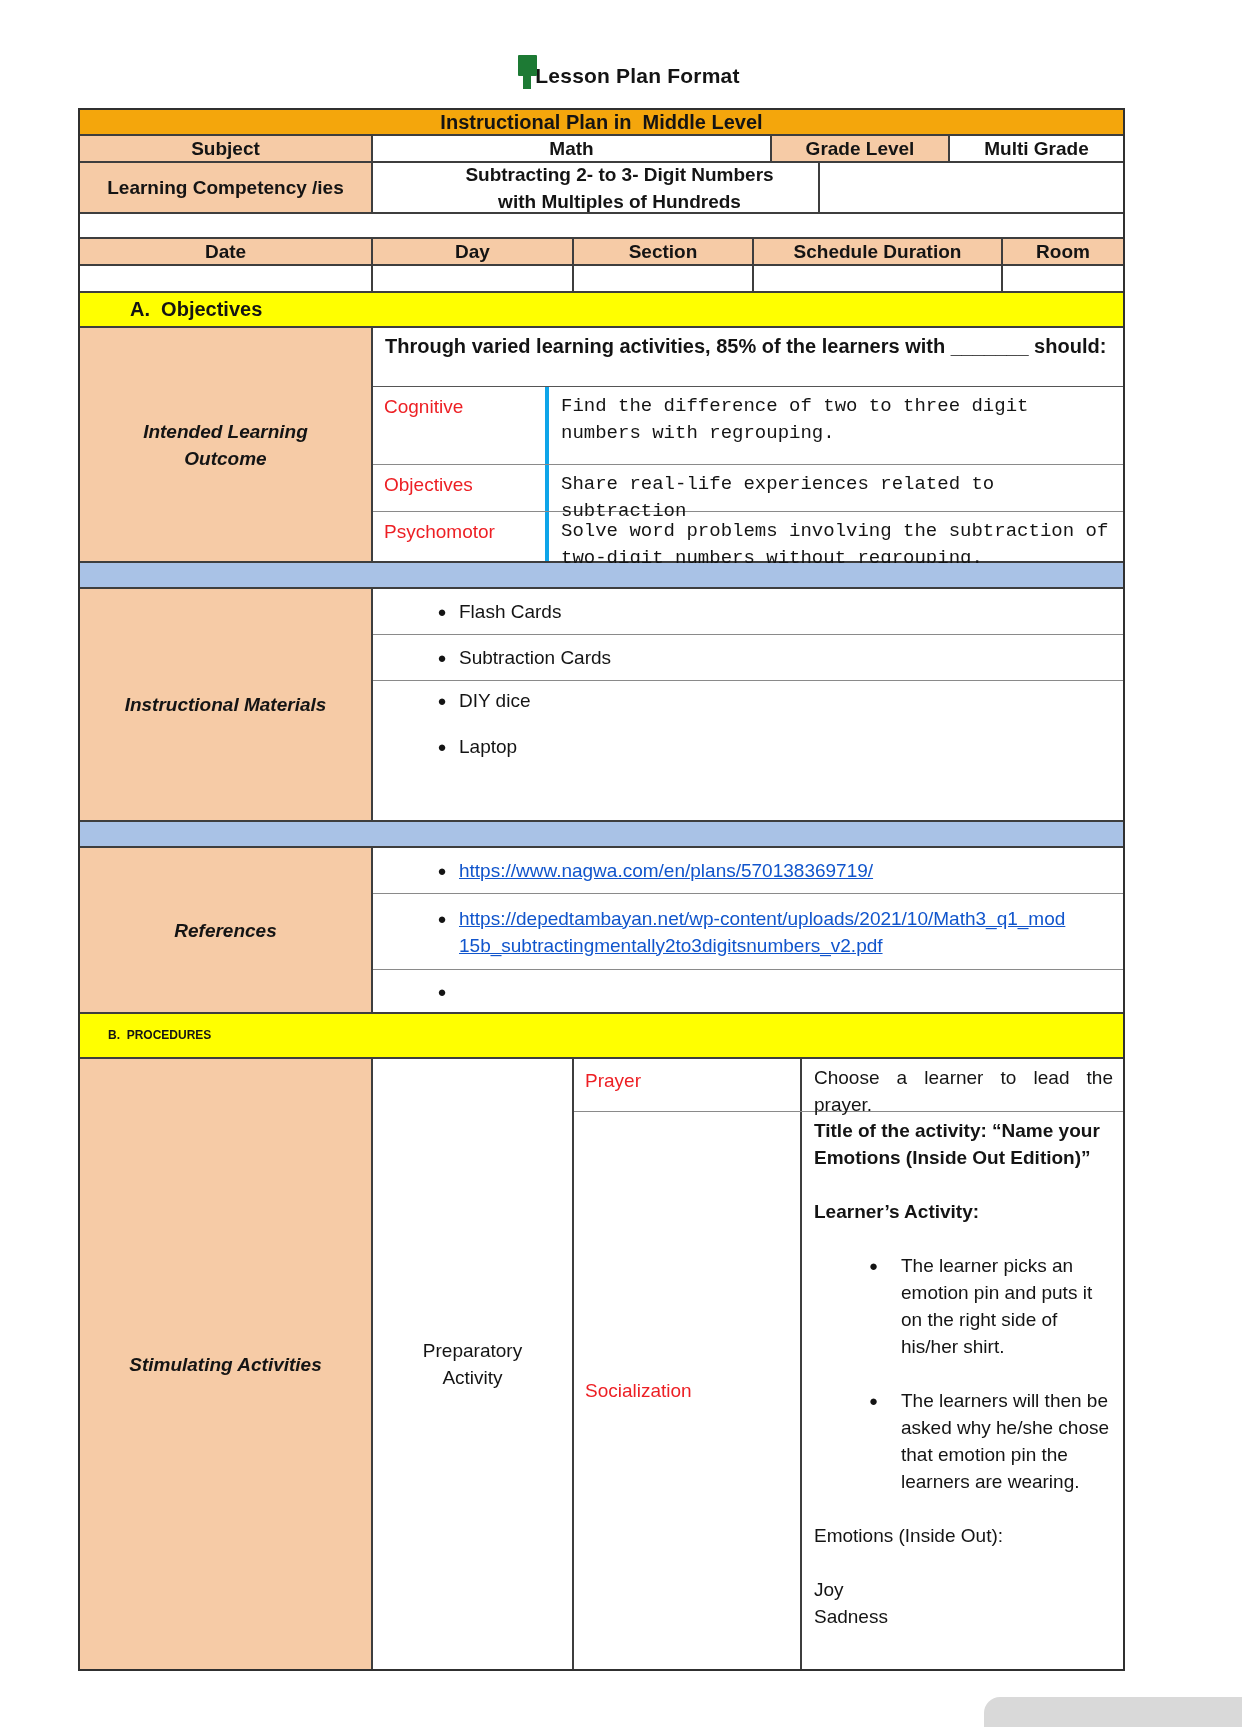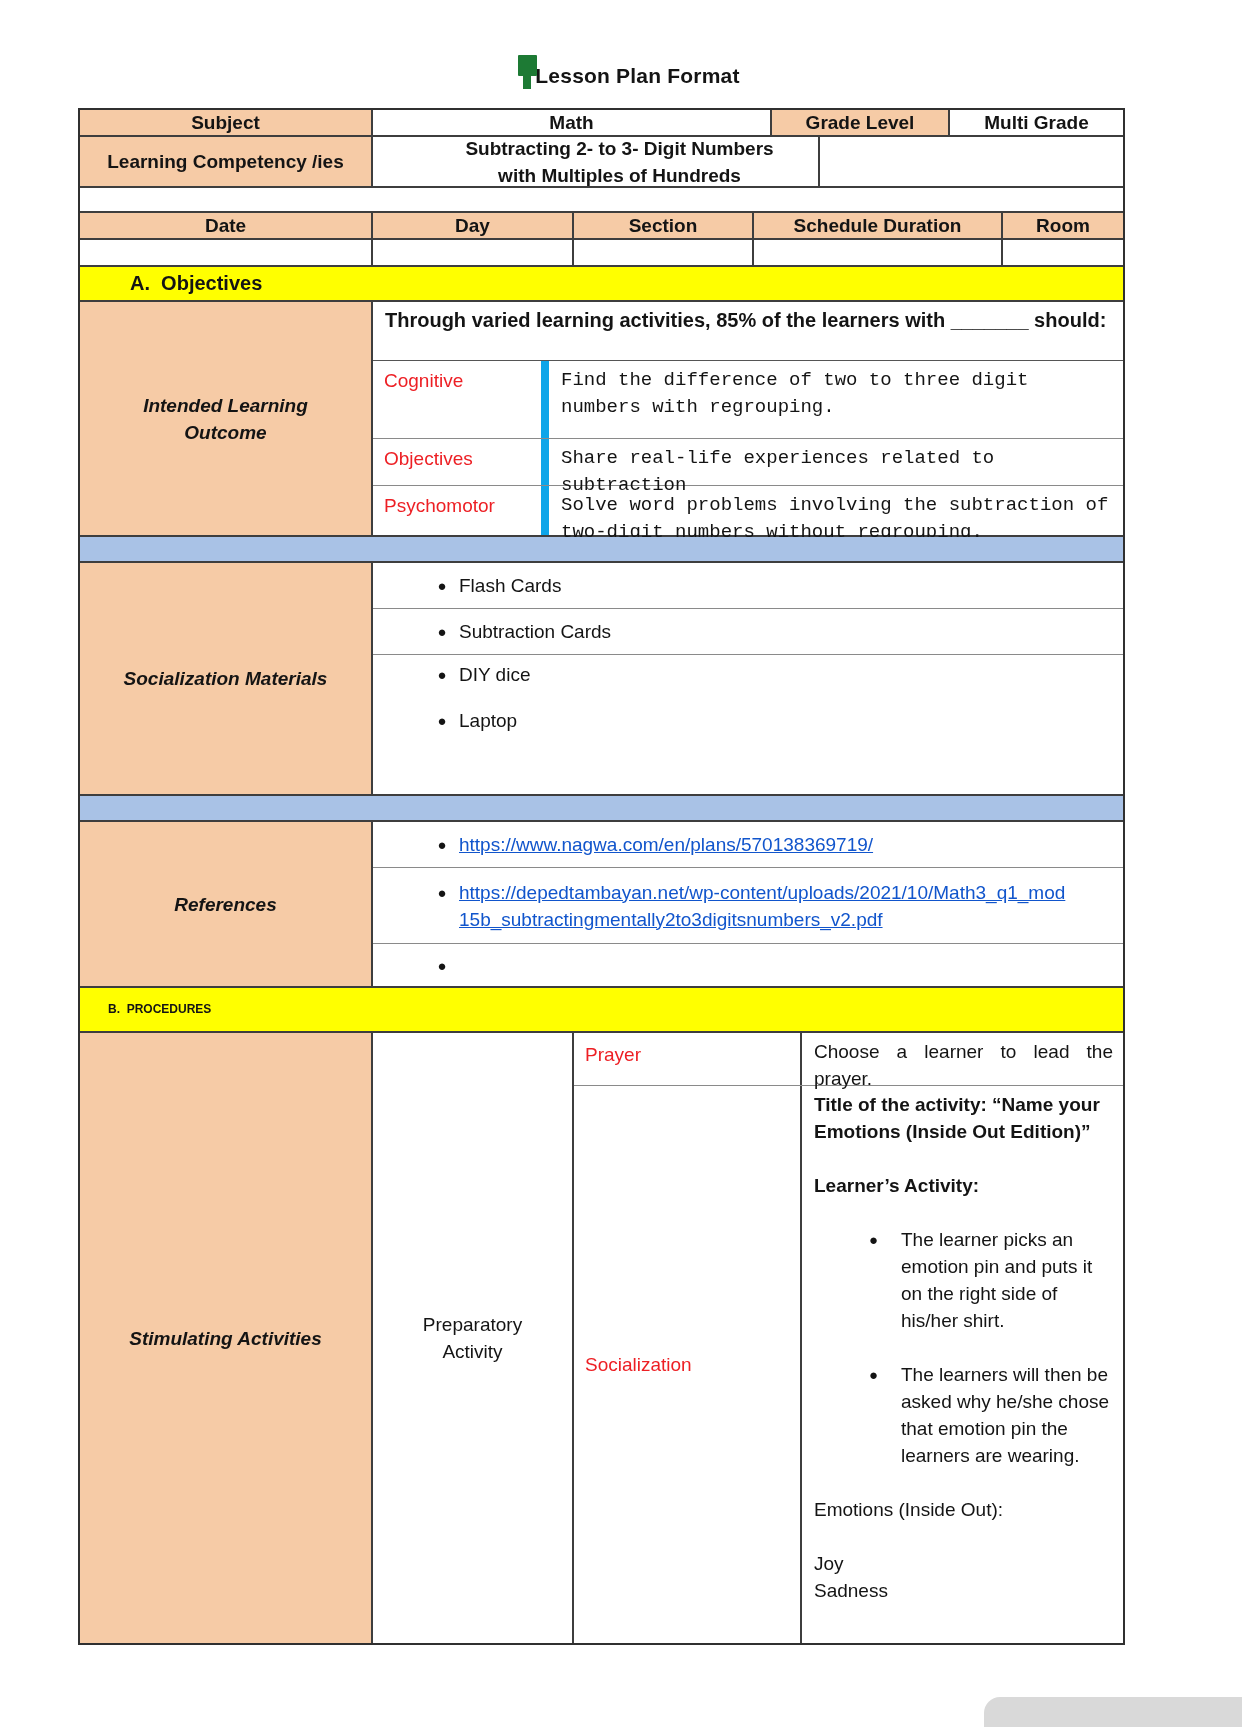--- a/index.html
+++ b/index.html
@@ -28,21 +28,21 @@
   .orange{background:#f4a60c;}
   .yellowband{background:#ffff00;}
   .blueband{background:#a9c2e6;}
   .bold{font-weight:bold;}
   .it{font-style:italic;}
   .red{color:#ed1f24;}
   .pre{white-space:pre-wrap;}
   .rightcol{display:flex;flex-direction:column;flex:1 1 auto;box-sizing:border-box;}
   .subrow{display:flex;border-bottom:1.5px solid #8a8a8a;box-sizing:border-box;}
   .subrow.last{border-bottom:none;}
-  .sublabel{width:176px;flex-shrink:0;border-right:8px solid #0ea5e9;box-sizing:border-box;
+  .sublabel{width:176px;flex-shrink:0;border-right:4px solid #0ea5e9;box-sizing:border-box;
             padding:6px 8px 0 11px;}
   .subcontent{flex:1 1 auto;padding:6px 10px 0 12px;box-sizing:border-box;font-family:Liberation Mono, monospace;}
   .introcell{padding:5px 10px 0 12px;font-weight:bold;font-size:20px;border-bottom:1.5px solid #555;box-sizing:border-box;}
   .blt{display:flex;align-items:flex-start;}
   .blt .dot{width:34px;flex-shrink:0;text-align:center;font-size:15px;line-height:27px;}
   .matrow{border-bottom:1.5px solid #8a8a8a;box-sizing:border-box;display:flex;align-items:center;padding-left:52px;}
   .matrow.lastm{border-bottom:none;align-items:flex-start;flex-direction:column;padding-top:6px;}
   .matrow.lastm .blt{margin-bottom:19px;}
   .refrow{border-bottom:1.5px solid #8a8a8a;box-sizing:border-box;display:flex;align-items:center;padding-left:52px;}
   .refrow.lastr{border-bottom:none;}
@@ -68,20 +68,23 @@
 <body>
 
 <div class="sheet">
 
   <div class="doc-title-row">
     <span class="flag-icon"><span class="ft"></span><span class="fs"></span></span><span>Lesson Plan Format</span>
   </div>
 
   <div class="lp-table">
 
+    <div class="tr" style="height:26px;">
+      <div class="c lastc orange bold pre" style="font-size:20px;">Instructional Plan in  Middle Level</div>
+    </div>
 
     <div class="tr" style="height:27px;">
       <div class="c peach bold" style="width:293px;">Subject</div>
       <div class="c bold" style="width:399px;">Math</div>
       <div class="c peach bold" style="width:178px;">Grade Level</div>
       <div class="c lastc bold">Multi Grade</div>
     </div>
 
     <div class="tr" style="height:51px;">
       <div class="c peach bold" style="width:293px;">Learning Competency /ies</div>
@@ -130,21 +133,21 @@
           <div class="subcontent">Solve word problems involving the subtraction of two-digit numbers without regrouping.</div>
         </div>
       </div>
     </div>
 
     <div class="tr" style="height:26px;">
       <div class="c lastc blueband"></div>
     </div>
 
     <div class="tr" style="height:233px;">
-      <div class="c peach bold it" style="width:293px;">Socialization Materials</div>
+      <div class="c peach bold it" style="width:293px;">Instructional Materials</div>
       <div class="rightcol">
         <div class="matrow" style="height:46px;">
           <div class="blt">
               <span class="dot">●</span>
               <span>Flash Cards</span>
             </div>
         </div>
         <div class="matrow" style="height:46px;">
           <div class="blt">
               <span class="dot">●</span>

